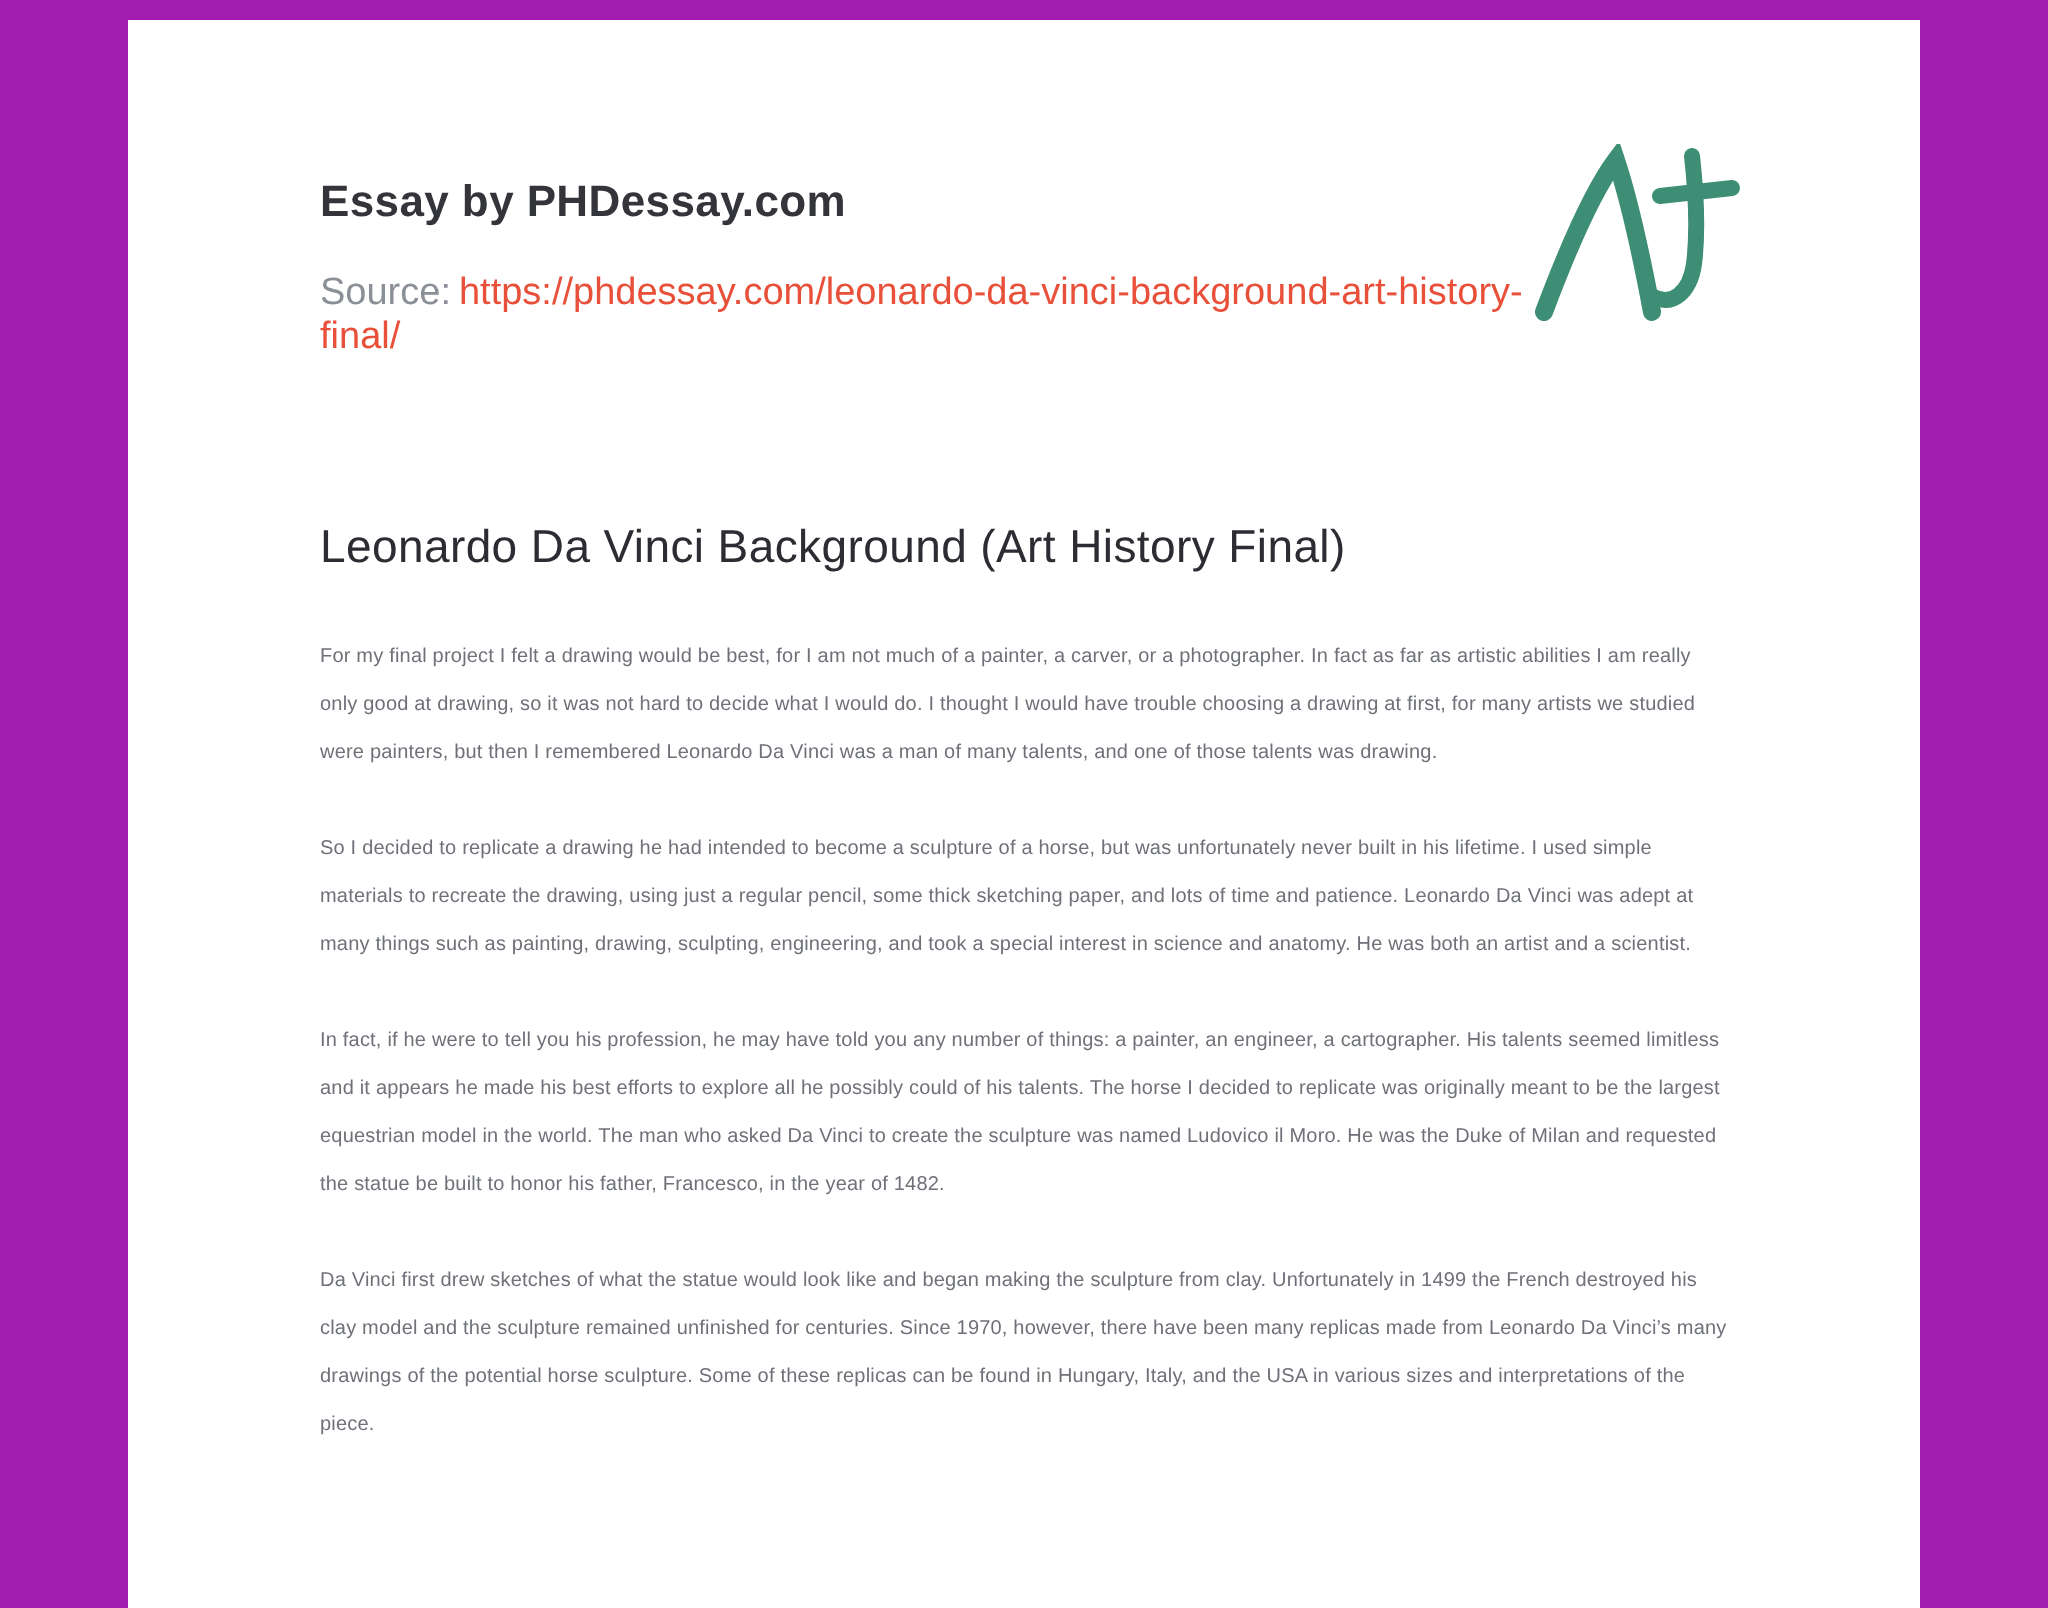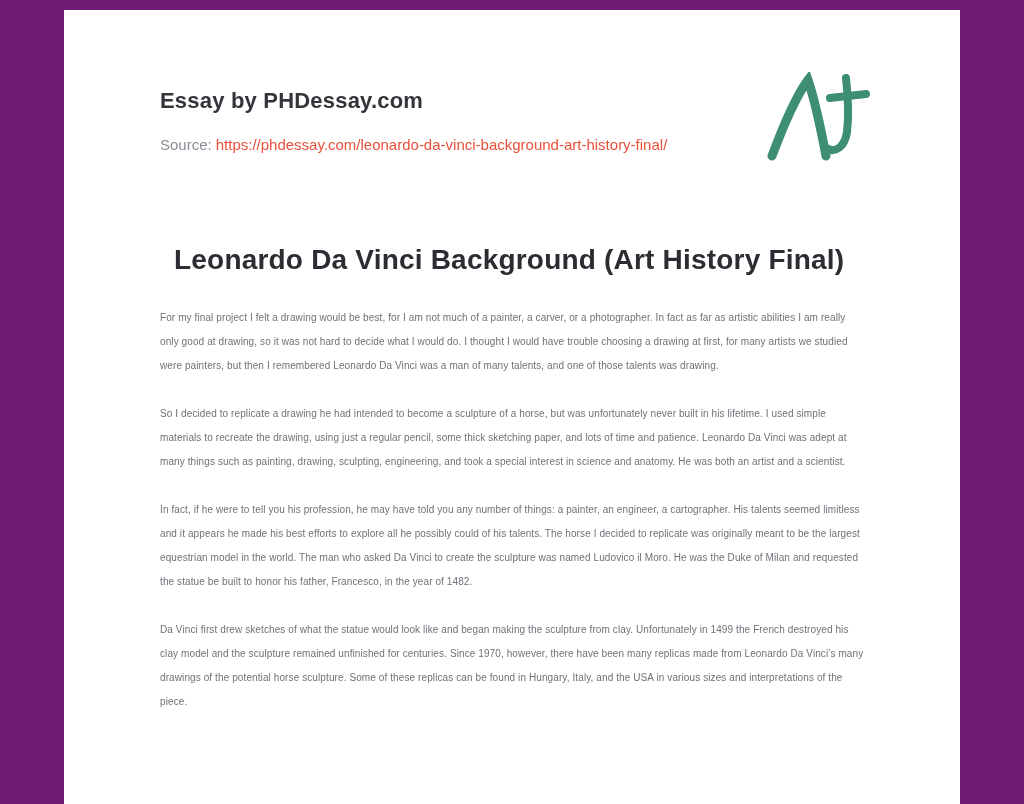--- a/index.html
+++ b/index.html
@@ -6,21 +6,21 @@
   html, body {
     width: 1024px;
     height: 804px;
     overflow: hidden;
     font-family: "Liberation Sans", sans-serif;
     background: #fcf5e6;
   }
   .page-wrap {
     width: 1024px;
     height: 804px;
-    background: #701a75;
+    background: #a21caf;
     padding: 10px 64px 0 64px;
   }
   .card {
     background: #ffffff;
     width: 896px;
     min-height: 794px;
     padding: 62px 96px 40px 96px;
     position: relative;
   }
   .header-row {
@@ -31,41 +31,40 @@
   .header-left { flex: 1; }
   .site-title {
     font-size: 22px;
     font-weight: 700;
     color: #33353a;
     letter-spacing: 0.2px;
     margin-top: 16px;
   }
   .source-line {
     margin-top: 22px;
-    font-size: 15px;
+    font-size: 19px;
     color: #8b8f97;
   }
   .source-url {
     color: #e8503a;
     text-decoration: none;
     margin-left: 4px;
   }
   .logo-box {
     width: 110px;
     height: 92px;
     flex: 0 0 auto;
     margin-right: -8px;
   }
   .essay-title {
     margin-top: 80px;
-    font-size: 28px;
-    font-weight: 700;
+    font-size: 23px;
+    font-weight: 400;
     color: #2b2d33;
     letter-spacing: 0.2px;
-    margin-left: 14px;
   }
   .essay-body {
     margin-top: 30px;
   }
   .essay-body p {
     font-size: 10px;
     line-height: 24px;
     color: #6e7178;
     margin-bottom: 24px;
     letter-spacing: 0.1px;

